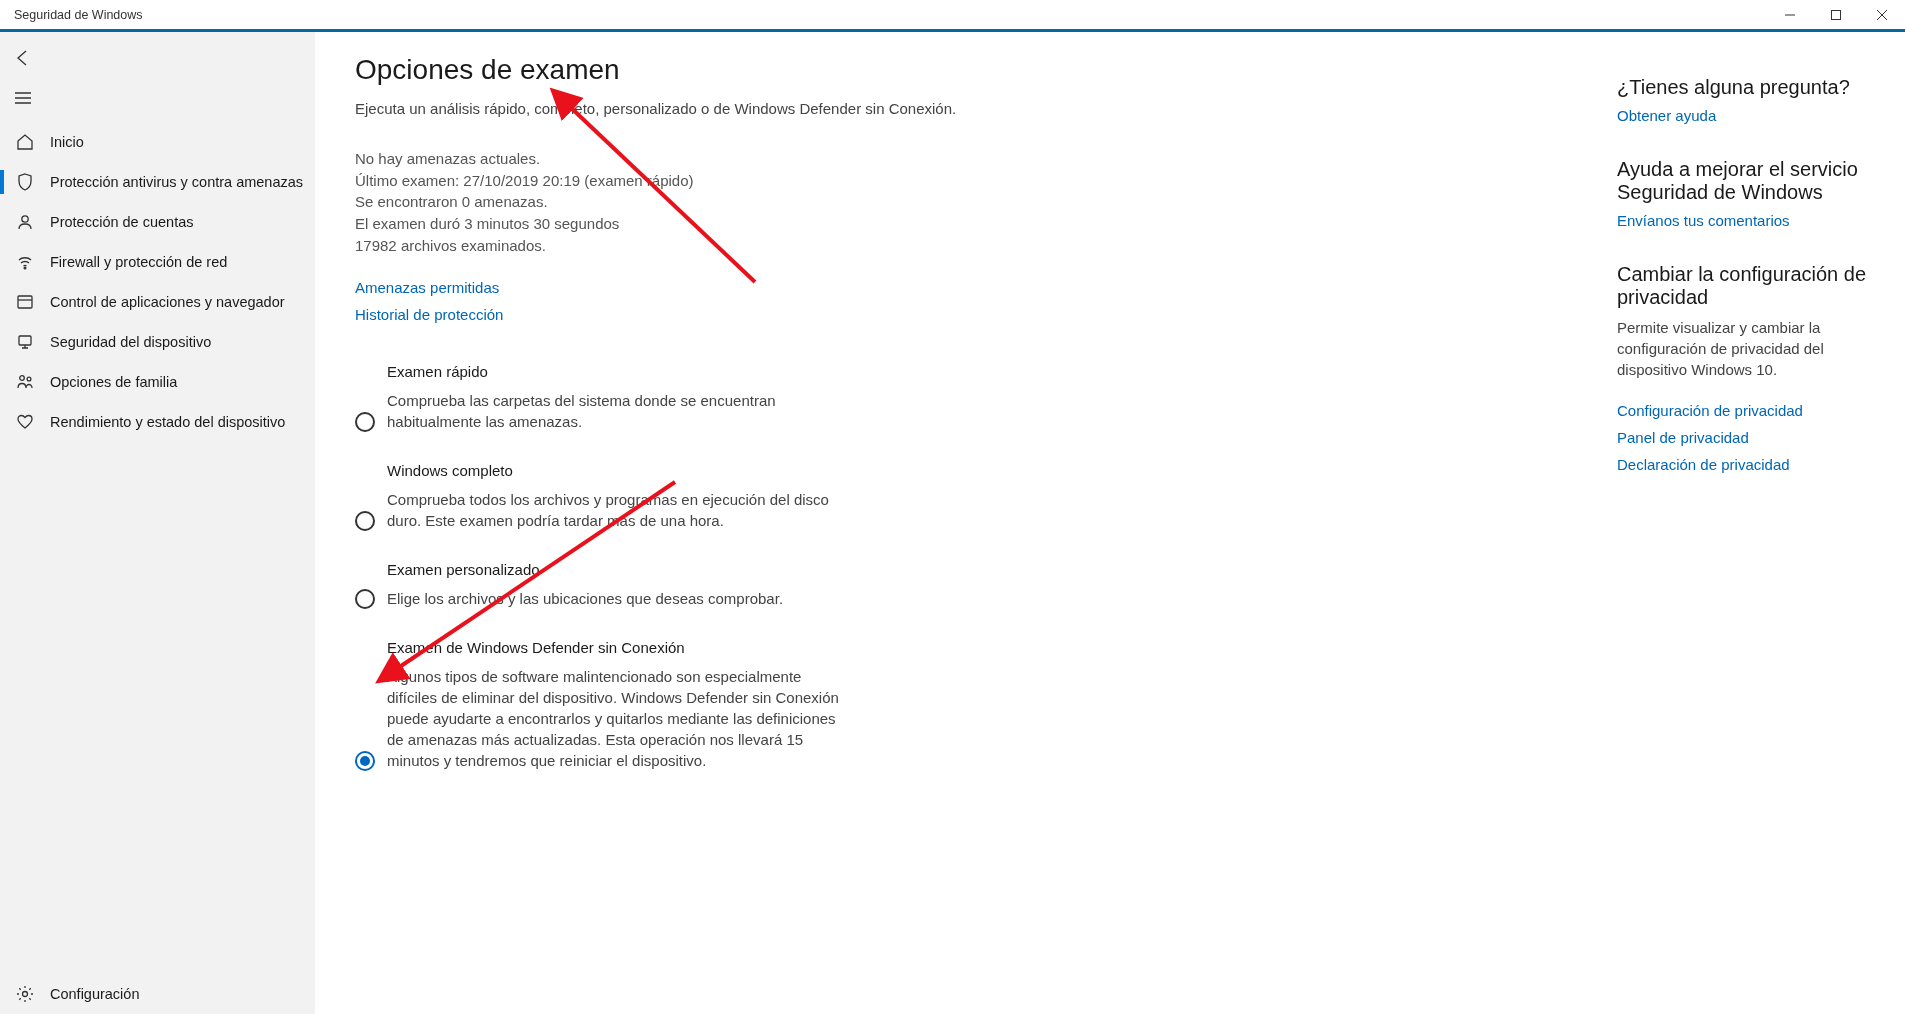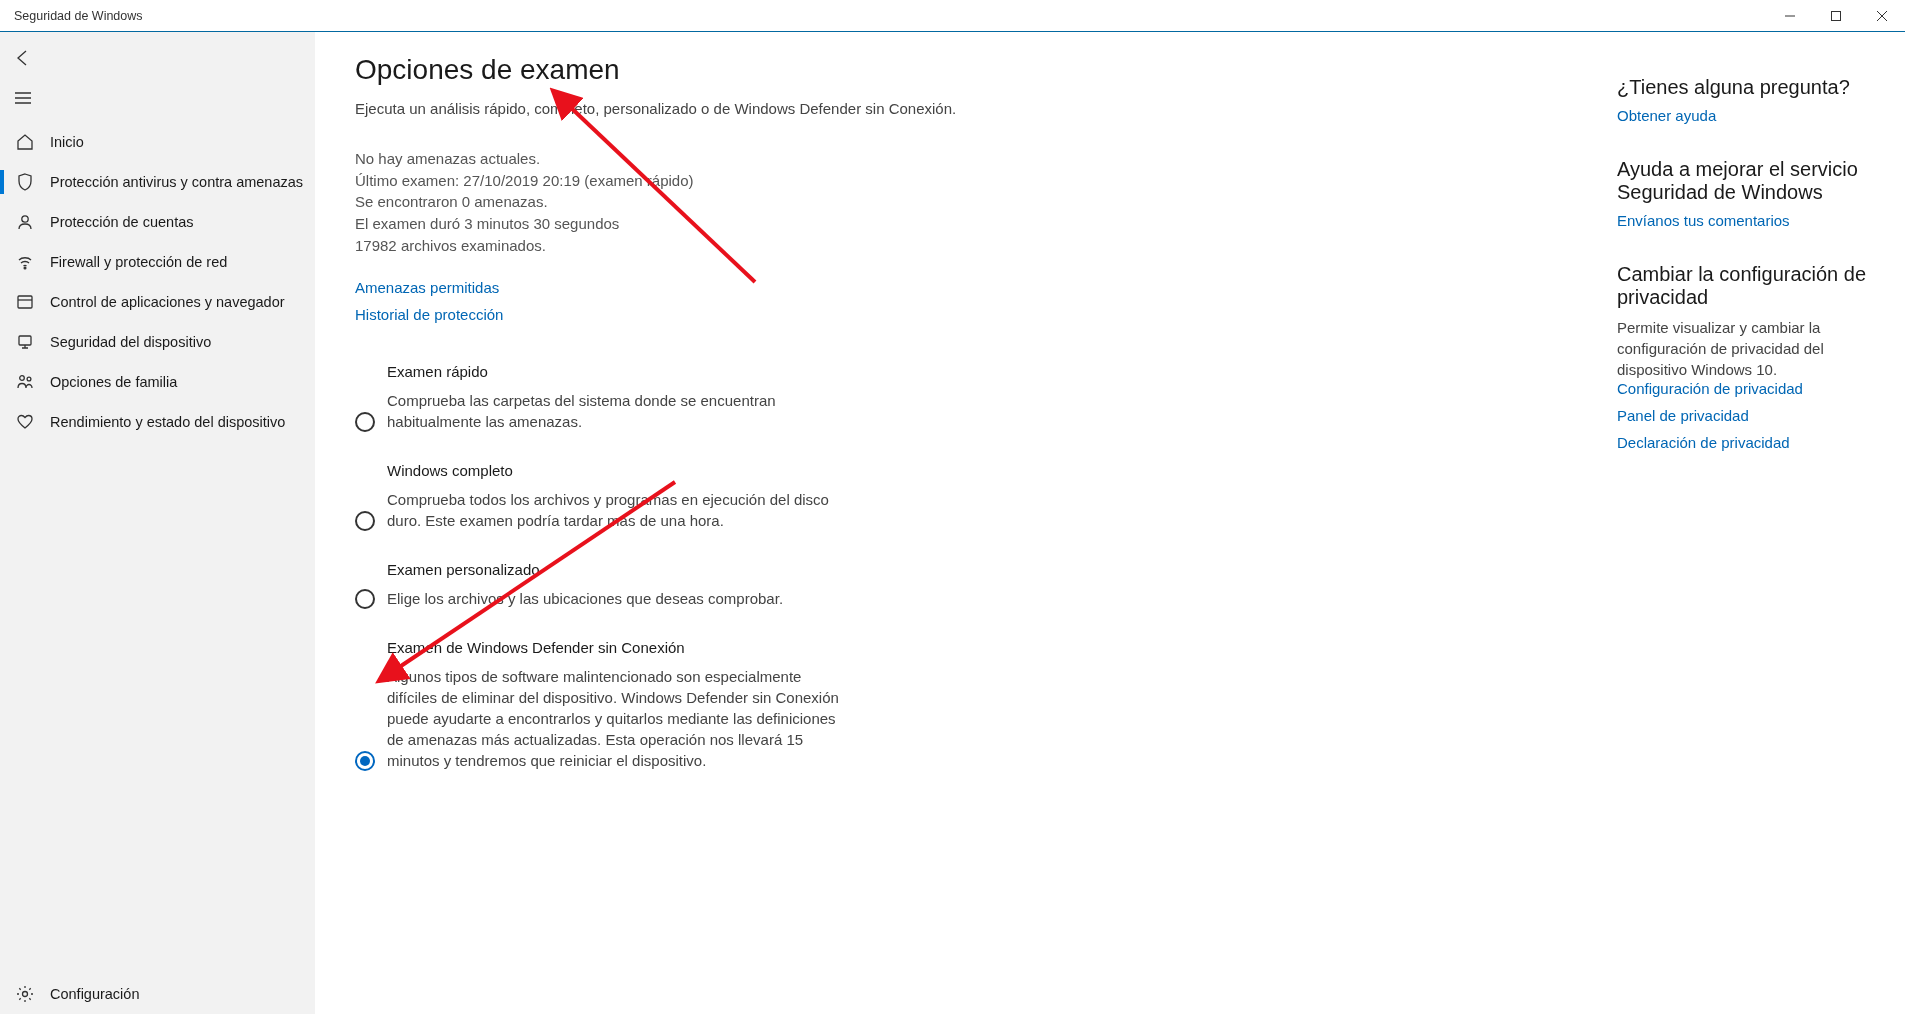--- a/index.html
+++ b/index.html
@@ -12,21 +12,21 @@
     overflow: hidden;
   }
   
   .titlebar {
     height: 32px;
     display: flex;
     align-items: center;
     padding-left: 14px;
     font-size: 12.5px;
     color: #333;
-    border-bottom: 1px solid #0369a1;
+    border-bottom: 3px solid #0369a1;
     user-select: none;
   }
   .titlebar .spacer { flex: 1; }
   .win-controls { display: flex; }
   .win-controls .btn {
     width: 46px; height: 32px;
     display: flex; align-items: center; justify-content: center;
     font-size: 10px; color: #333;
     cursor: pointer;
   }
@@ -137,21 +137,21 @@
   .help-group { margin-bottom: 34px; }
   .help-title {
     font-size: 20px;
     color: #1a1a1a;
     margin-bottom: 8px;
   }
   .help-text {
     font-size: 15px;
     color: #444;
     line-height: 1.4;
-    margin-bottom: 0;
+    margin-bottom: 22px;
   }
 
   
   .annotation-layer {
     position: absolute;
     inset: 0;
     pointer-events: none;
   }
 </style>
 </head>

